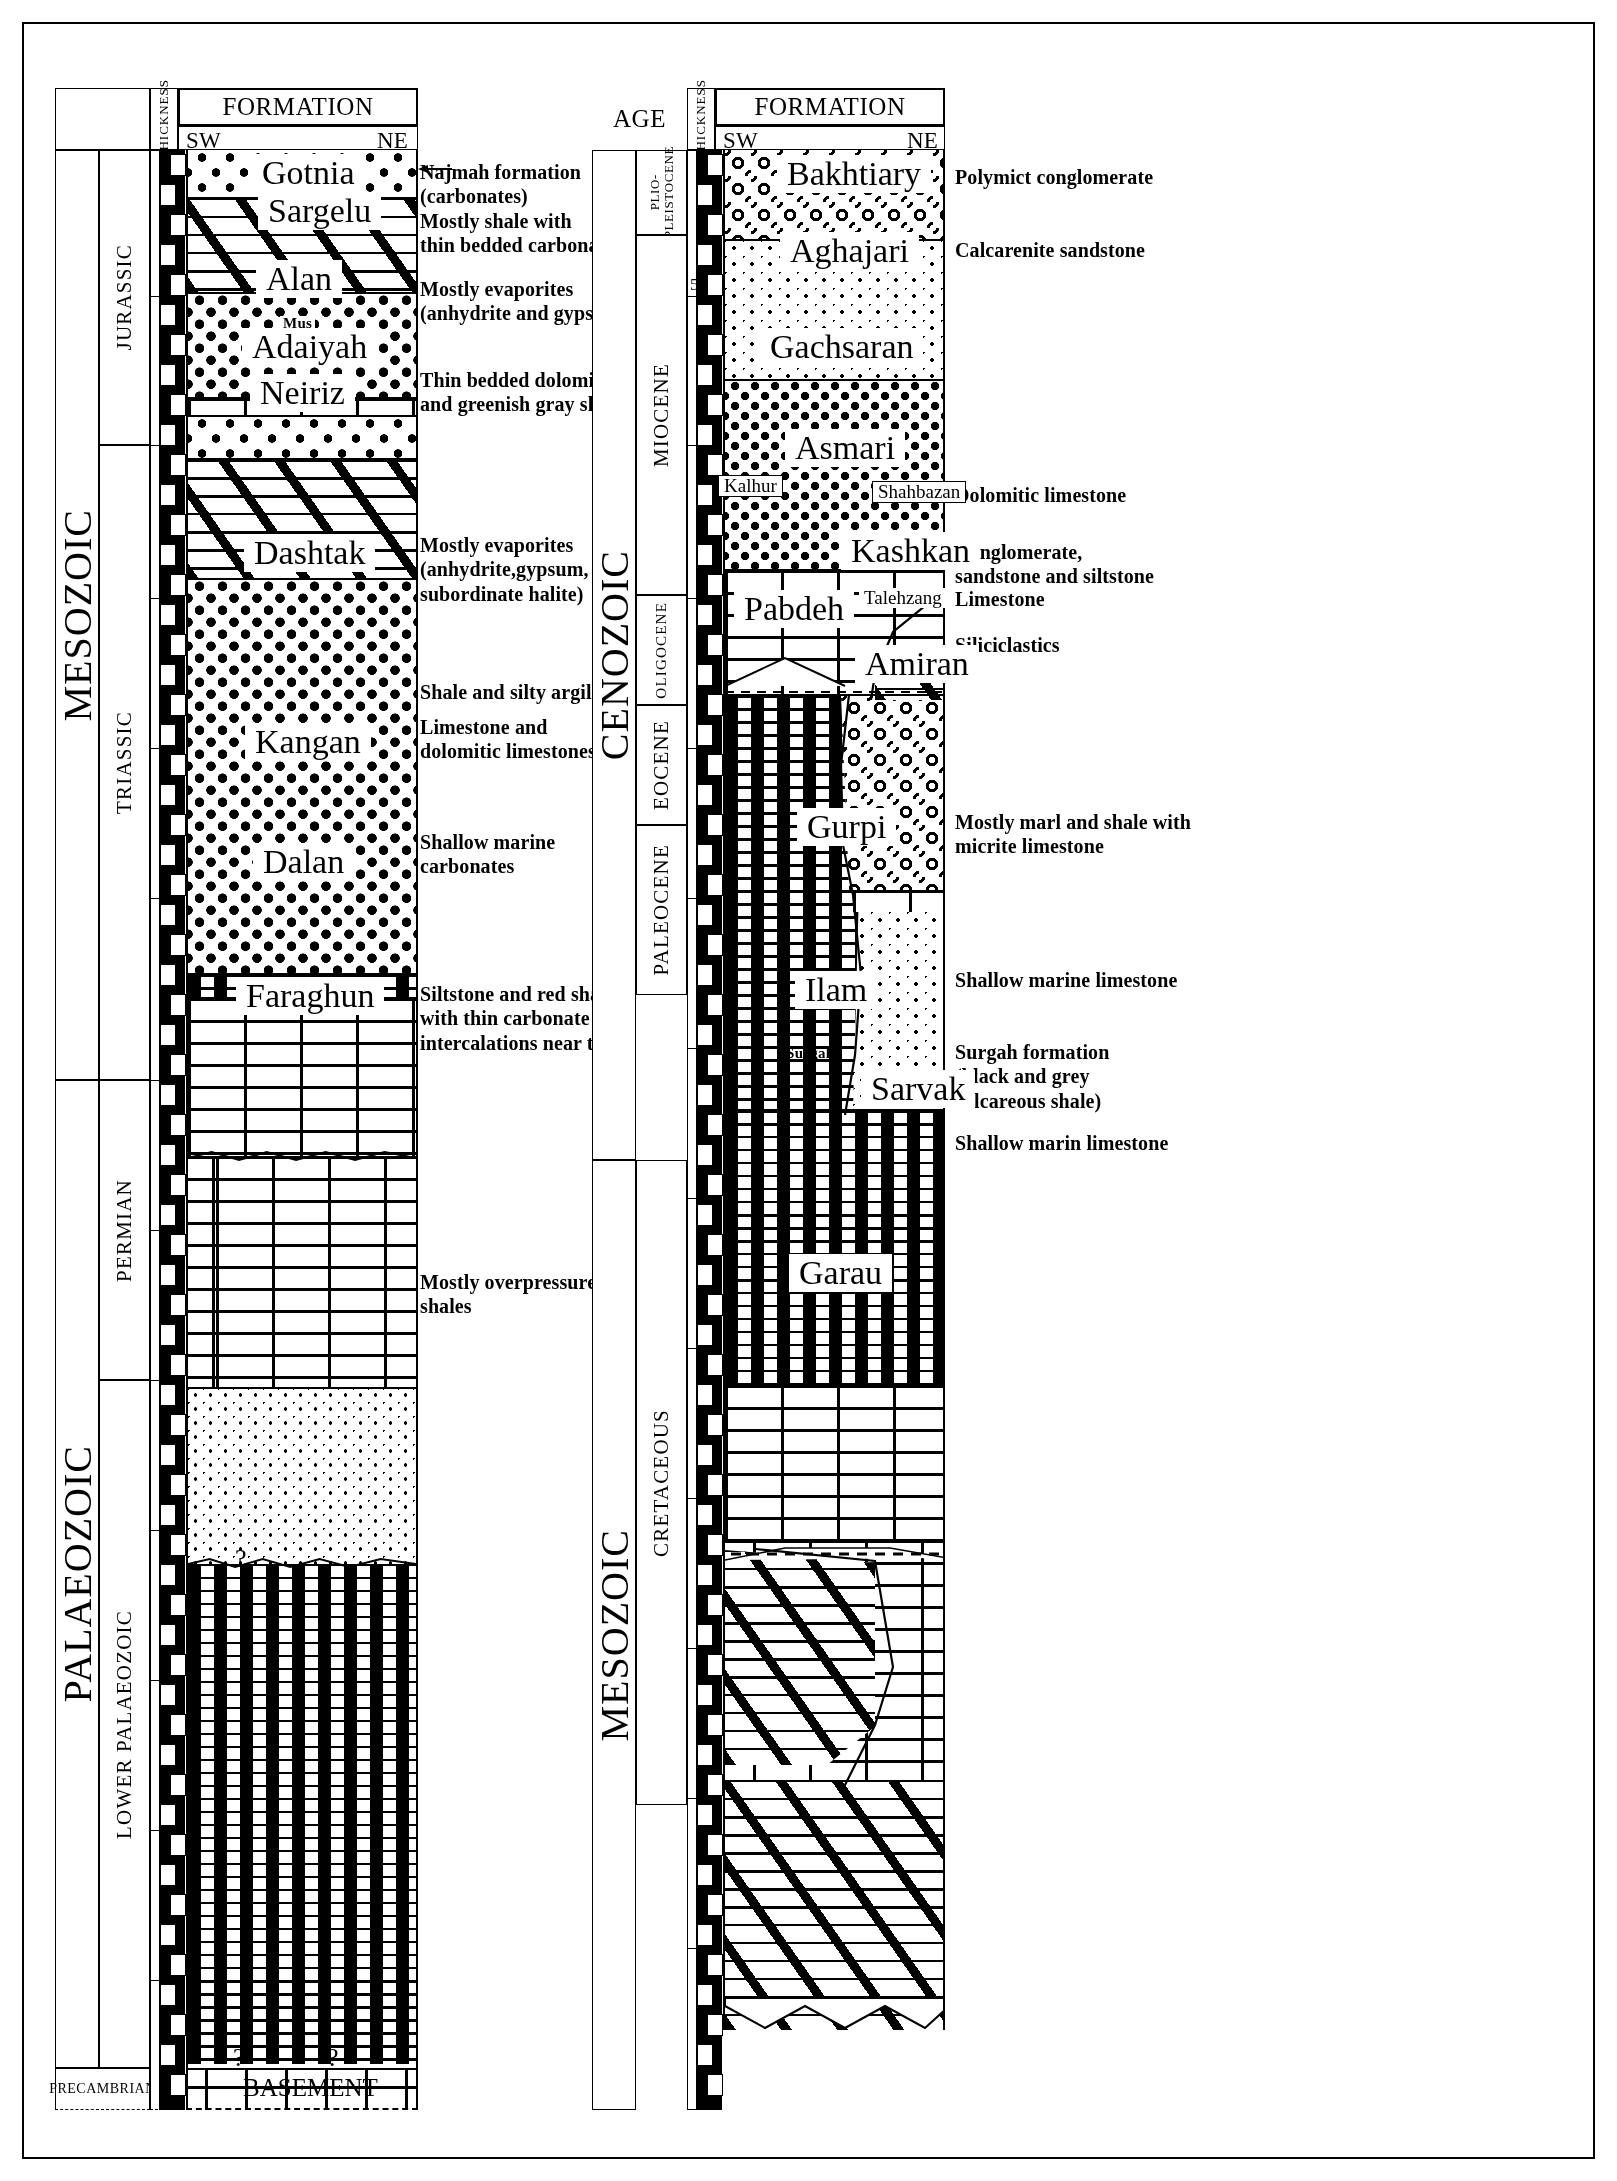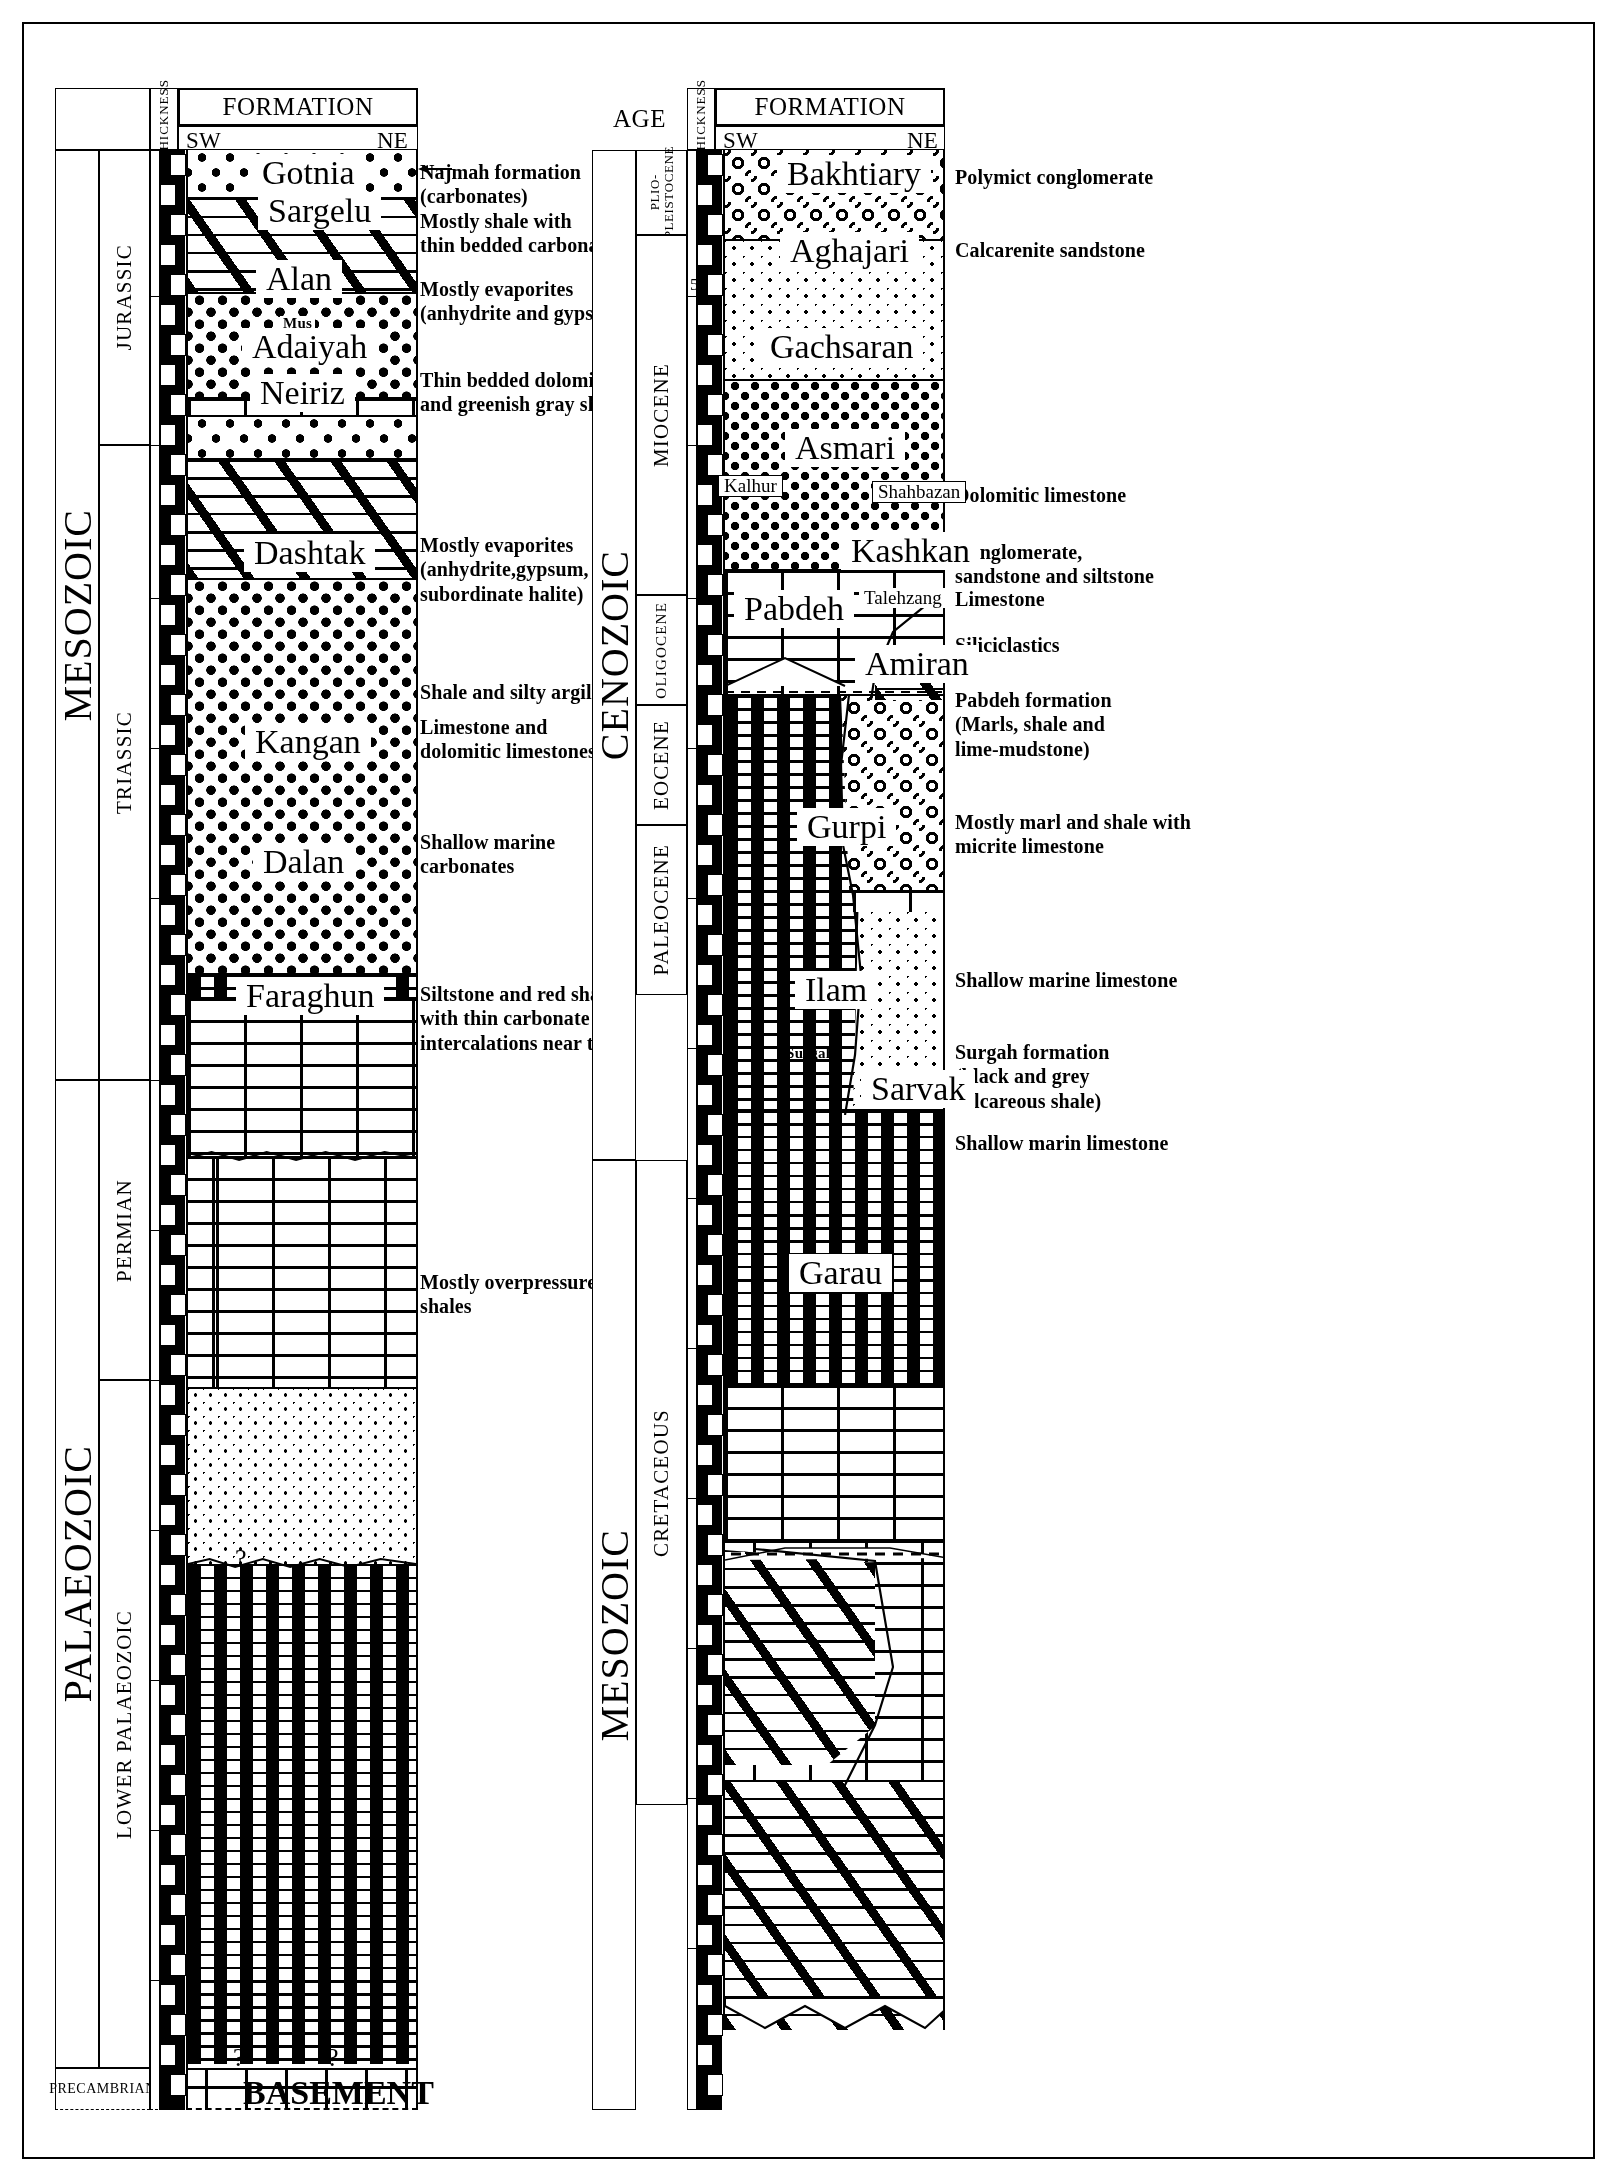--- a/index.html
+++ b/index.html
@@ -304,21 +304,21 @@
   <div class="fname" style="left:252px;top:154px;">Gotnia</div>
   <div class="fname" style="left:258px;top:192px;">Sargelu</div>
   <div class="fname" style="left:256px;top:260px;">Alan</div>
   <div class="fname xsml" style="left:280px;top:316px;">Mus</div>
   <div class="fname" style="left:242px;top:328px;">Adaiyah</div>
   <div class="fname" style="left:250px;top:374px;">Neiriz</div>
   <div class="fname" style="left:244px;top:534px;">Dashtak</div>
   <div class="fname" style="left:245px;top:723px;">Kangan</div>
   <div class="fname" style="left:253px;top:843px;">Dalan</div>
   <div class="fname" style="left:236px;top:977px;">Faraghun</div>
-  <div class="fname mid" style="left:233px;top:2074px;font-size:34px;background:transparent;font-weight:bold;">BASEMENT</div>
+  <div class="fname mid" style="left:233px;top:2074px;font-size:25px;background:transparent;">BASEMENT</div>
 
   <div class="qmark" style="left:235px;top:1544px;">?</div>
   <div class="qmark" style="left:233px;top:2043px;">?</div>
   <div class="qmark" style="left:327px;top:2043px;">?</div>
 
   <div class="arrowbit" style="left:418px;top:162px;width:34px;height:14px;">
     <svg width="34" height="14" viewBox="0 0 34 14">
       <path d="M34,7 L8,7" stroke="#000" stroke-width="2" fill="none"></path>
       <path d="M0,7 L10,3 L10,11 Z" fill="#000"></path>
     </svg>
@@ -559,23 +559,20 @@
   <div class="fname" style="left:861px;top:1070px;">Sarvak</div>
   <div class="fname" style="left:789px;top:1254px;">Garau</div>
 
   <div class="desc" style="left:955px;top:165px;width:270px;white-space:pre-line;">Polymict conglomerate</div>
   <div class="desc" style="left:955px;top:238px;width:270px;white-space:pre-line;">Calcarenite sandstone</div>
   <div class="desc" style="left:955px;top:483px;width:270px;white-space:pre-line;">Dolomitic limestone</div>
   <div class="desc" style="left:955px;top:540px;width:270px;white-space:pre-line;">Conglomerate,
 sandstone and siltstone</div>
   <div class="desc" style="left:955px;top:587px;width:270px;white-space:pre-line;">Limestone</div>
   <div class="desc" style="left:955px;top:633px;width:270px;white-space:pre-line;">Siliciclastics</div>
-  <div class="desc" style="left:955px;top:688px;width:270px;white-space:pre-line;">Pabdeh formation
-(Marls, shale and
-lime-mudstone)</div>
   <div class="desc" style="left:955px;top:810px;width:300px;white-space:pre-line;">Mostly marl and shale with
 micrite limestone</div>
   <div class="desc" style="left:955px;top:968px;width:300px;white-space:pre-line;">Shallow marine limestone</div>
   <div class="desc" style="left:955px;top:1040px;width:270px;white-space:pre-line;">Surgah formation
 (black and grey
 calcareous shale)</div>
   <div class="desc" style="left:955px;top:1131px;width:300px;white-space:pre-line;">Shallow marin limestone</div>
 </div>
 
 </body></html>

